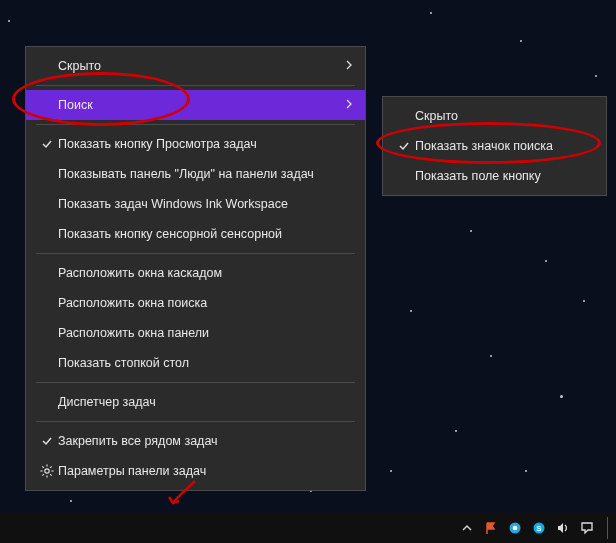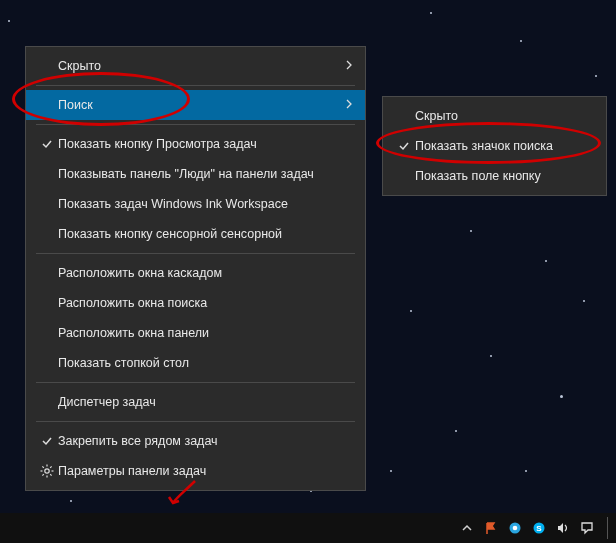--- a/index.html
+++ b/index.html
@@ -23,21 +23,21 @@
   .main-menu { left:25px; top:46px; width:341px; }
   .sub-menu  { left:382px; top:96px; width:225px; }
   .item {
     display:flex;
     align-items:center;
     height:30px;
     padding:0 12px 0 10px;
     cursor:default;
     position:relative;
   }
-  .item.hover { background:#0369a1; }
+  .item.hover { background:#6d28d9; }
   .item .icon-slot {
     width:22px; flex:0 0 22px;
     display:flex; align-items:center; justify-content:center;
   }
   .item .lbl { flex:1; white-space:nowrap; }
   .item .arrow { width:10px; flex:0 0 10px; text-align:right; }
   .sep { height:1px; background:#4a4a4a; margin:4px 10px; }
   .check svg, .gear svg { display:block; }
   
   .ring {

